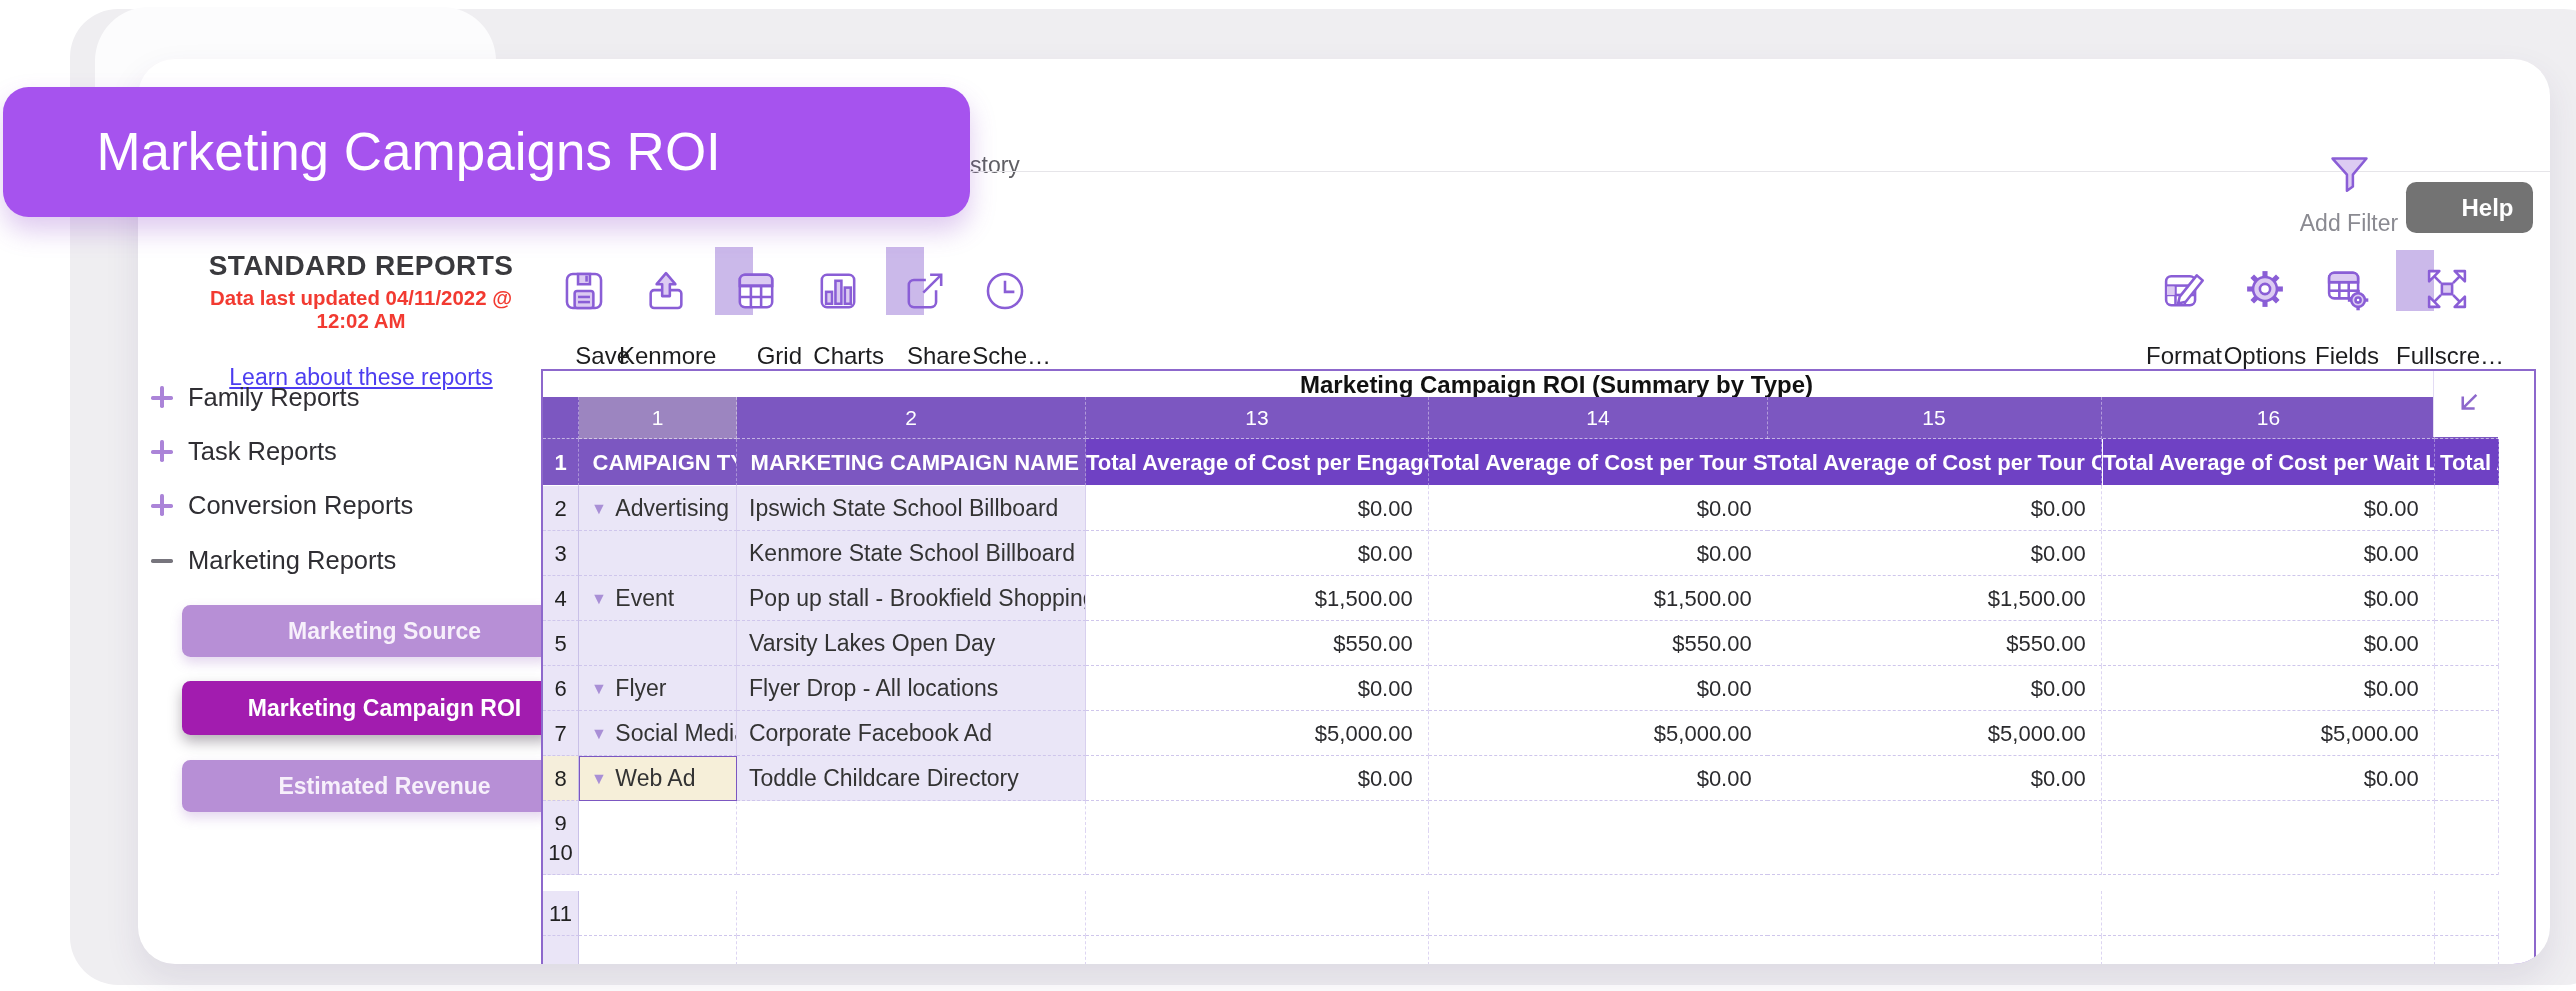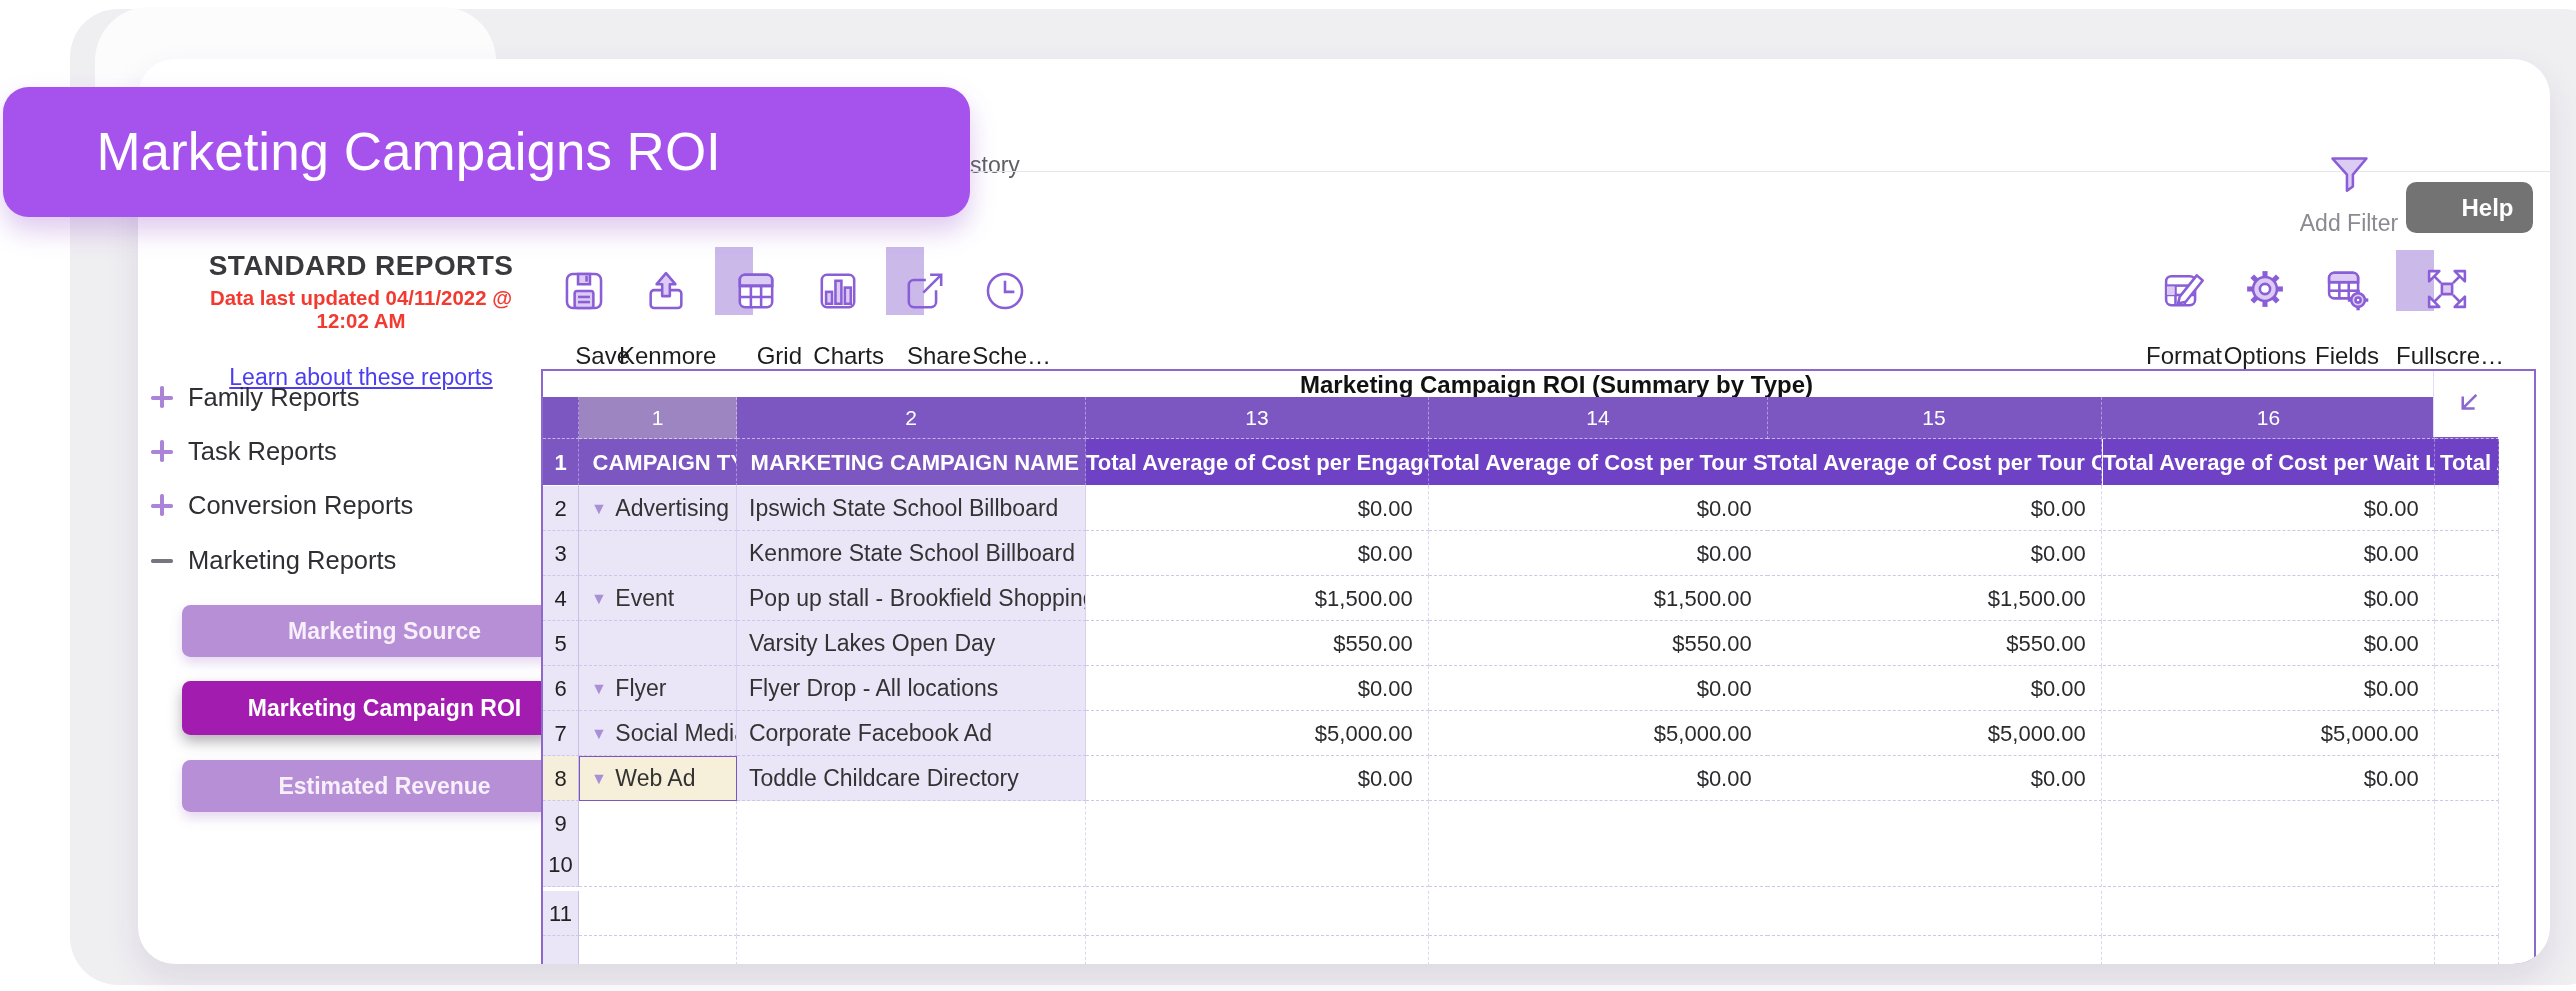--- a/index.html
+++ b/index.html
@@ -377,21 +377,21 @@
     <div class="row drow" style="top:430px">
       <div class="cell c-num">9</div>
       <div class="cell c-type"></div>
       <div class="cell c-name"></div>
       <div class="cell c-13"></div>
       <div class="cell c-14"></div>
       <div class="cell c-15"></div>
       <div class="cell c-16"></div>
       <div class="cell c-part"></div>
     </div>
-    <div class="row drow" style="top:471px">
+    <div class="row drow" style="top:459px">
       <div class="cell c-num">10</div>
       <div class="cell c-type"></div>
       <div class="cell c-name"></div>
       <div class="cell c-13"></div>
       <div class="cell c-14"></div>
       <div class="cell c-15"></div>
       <div class="cell c-16"></div>
       <div class="cell c-part"></div>
     </div>
     <div class="row drow" style="top:520px">

